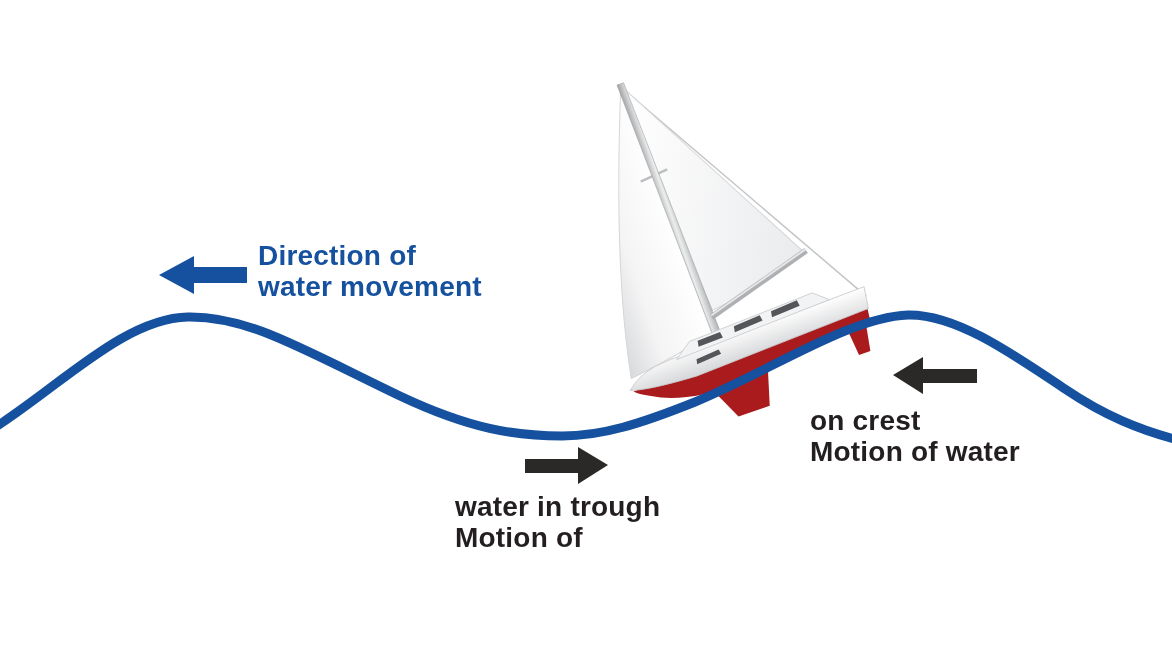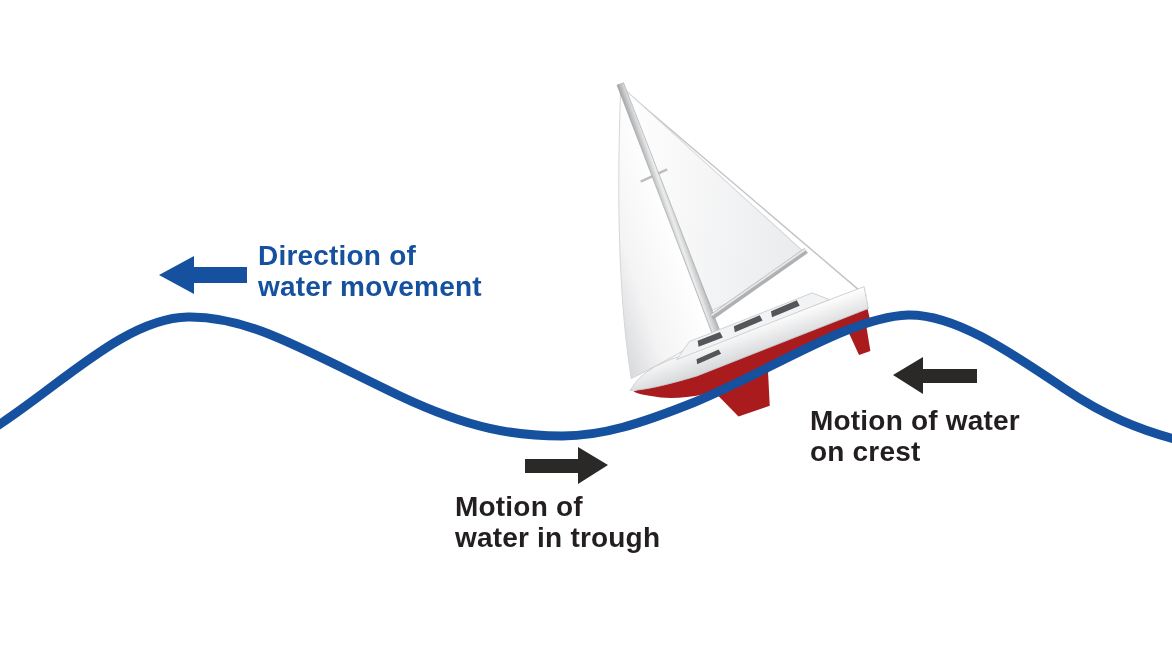--- a/index.html
+++ b/index.html
@@ -108,22 +108,22 @@
 
     <polygon points="893,375 923,357 923,369 977,369 977,383 923,383 923,394" fill="#2B2828"></polygon>
   </svg>
 
   <div class="label label-blue pos-wave-direction">
     <span>Direction of</span>
     <span>water movement</span>
   </div>
 
   <div class="label label-black pos-trough">
+    <span>water in trough</span>
     <span>Motion of</span>
-    <span>water in trough</span>
   </div>
 
   <div class="label label-black pos-crest">
+    <span>on crest</span>
     <span>Motion of water</span>
-    <span>on crest</span>
   </div>
 
 </div>
 
 </body></html>

